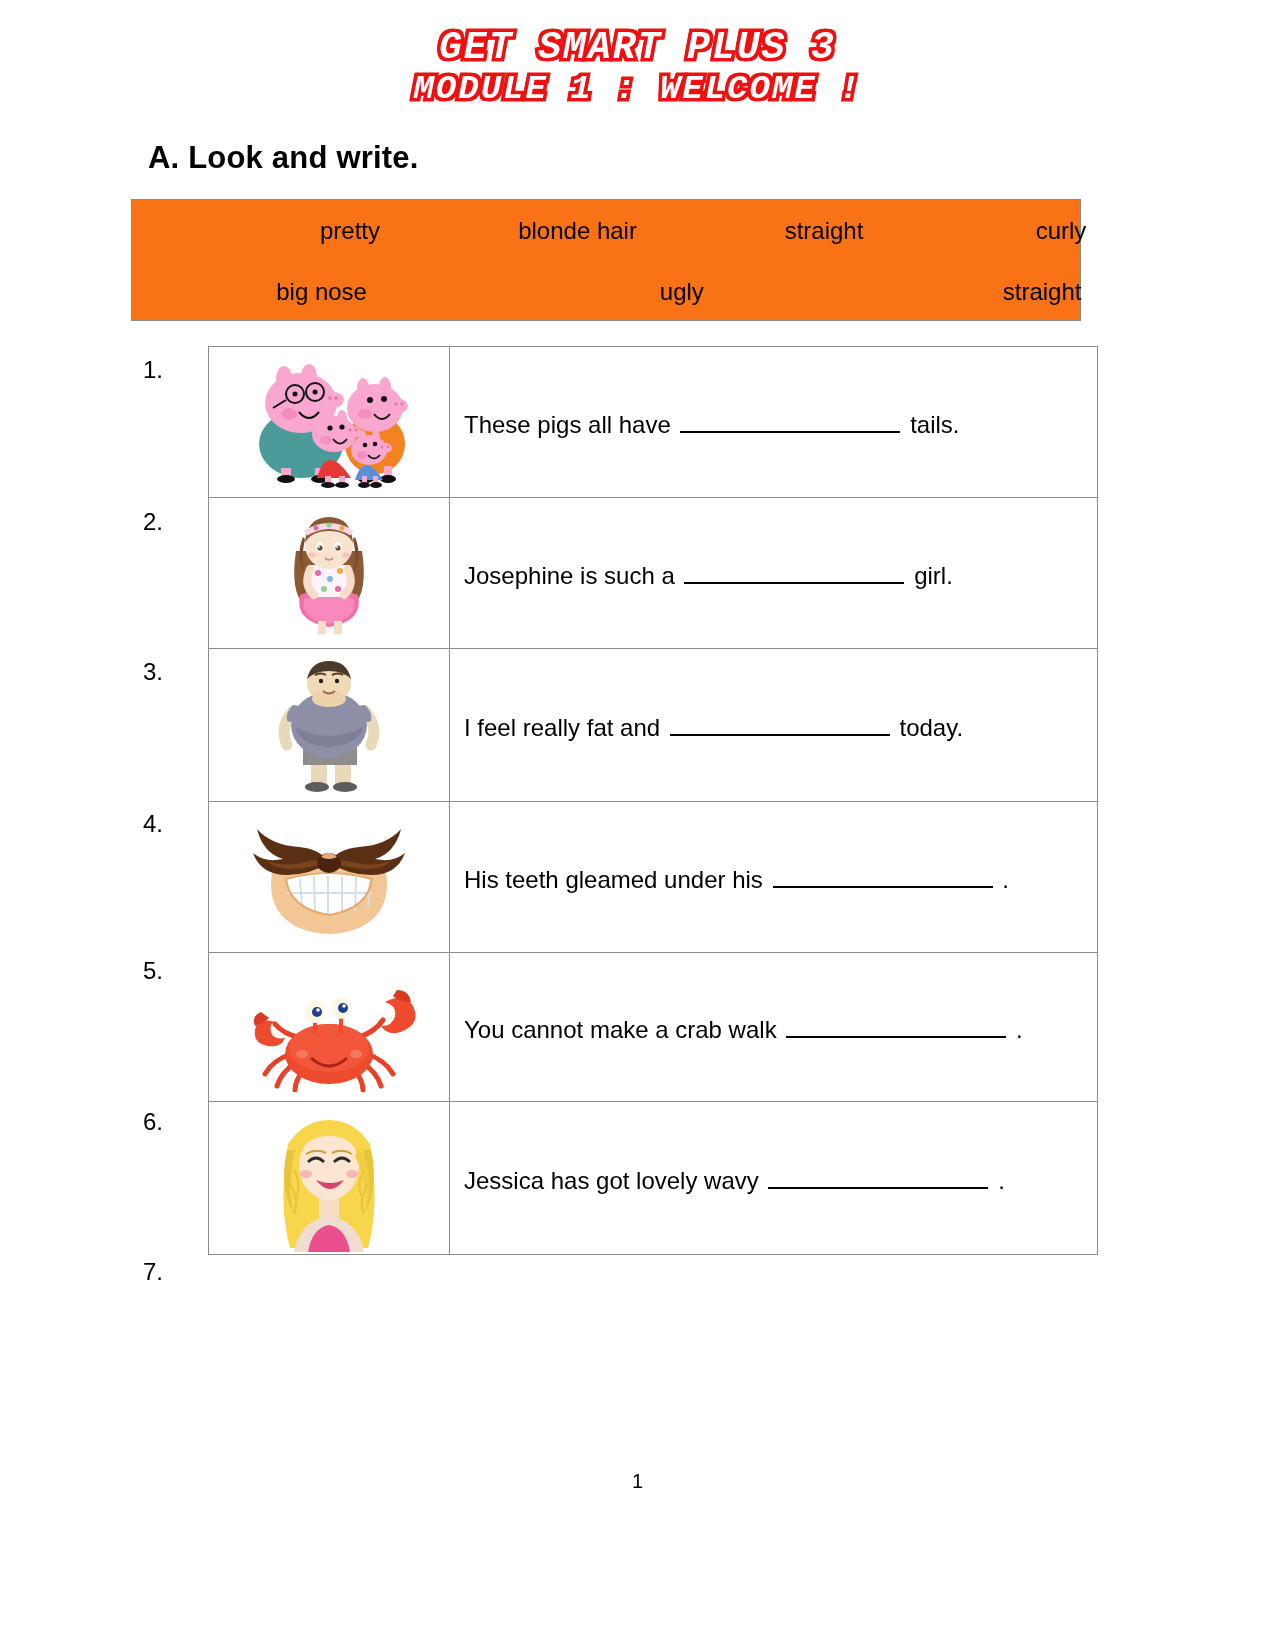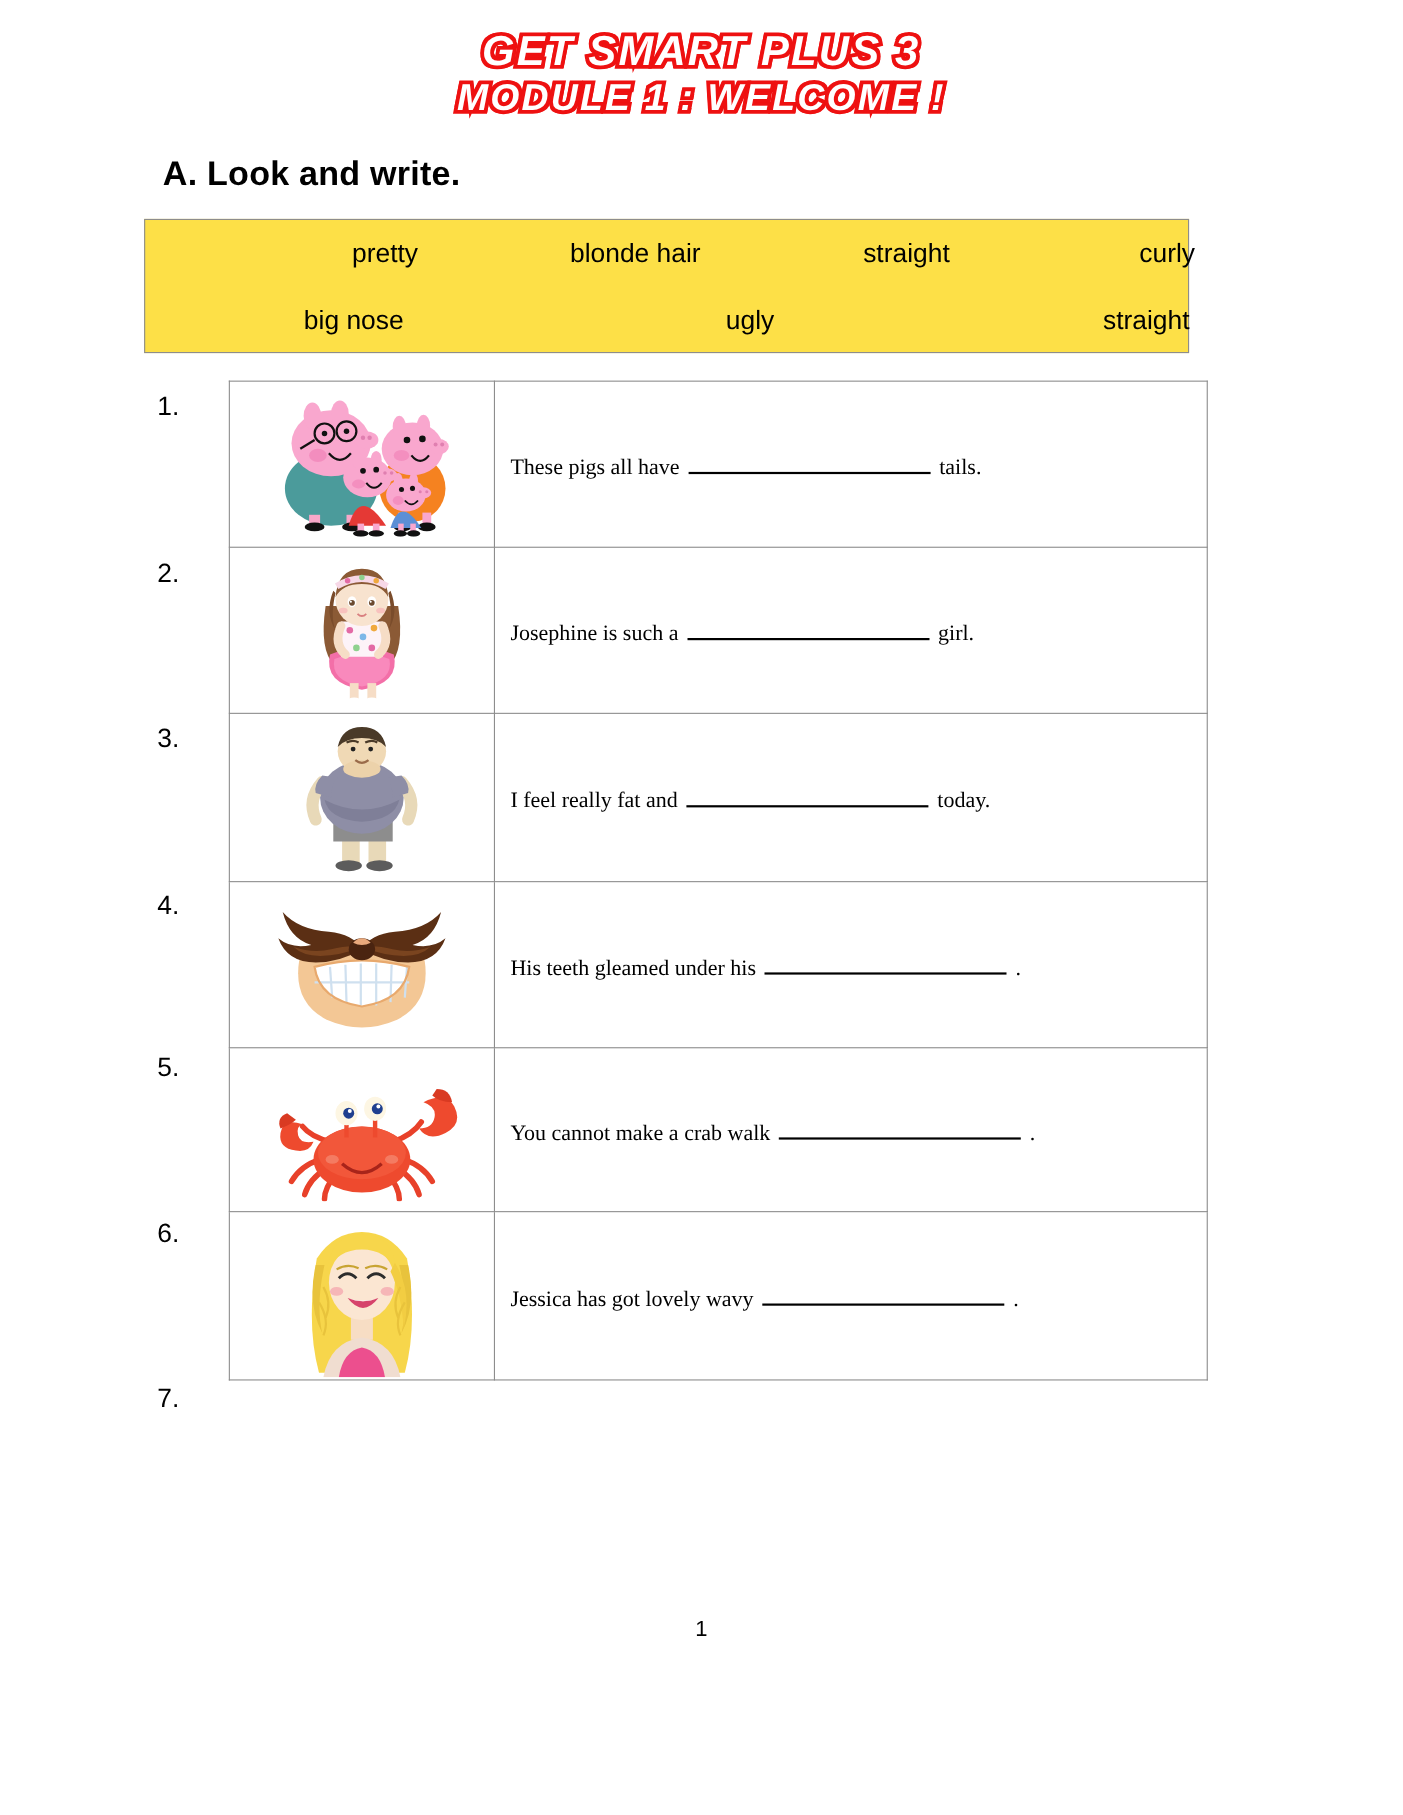--- a/index.html
+++ b/index.html
@@ -22,21 +22,21 @@
     height: 1650px;
     box-sizing: border-box;
   }
 
   
   .title-block {
     text-align: center;
     padding-top: 28px;
   }
   .title-line {
-    font-family: Liberation Sans, sans-serif;
+    font-family: Liberation Mono, monospace;
     font-weight: bold;
     font-style: italic;
     letter-spacing: 2px;
     line-height: 1.05;
     color: #ffffff;
     text-transform: uppercase;
   }
   .title-line-1 {
     font-size: 38px;
     -webkit-text-stroke: 7px #ee1111;
@@ -67,21 +67,21 @@
 
   
   .wordbank {
     position: absolute;
     left: 131px;
     top: 199px;
     width: 950px;
     height: 122px;
     border: 1px solid #8d8d8d;
     box-sizing: border-box;
-    background: #fde047;
+    background: #f97316;
   }
   .wb-row {
     position: relative;
     height: 61px;
   }
   .wb-word {
     position: absolute;
     font-size: 24px;
     white-space: nowrap;
     transform: translate(-50%, -50%);
@@ -102,22 +102,21 @@
     padding: 0;
     vertical-align: middle;
   }
   td.pic-cell {
     width: 240px;
     text-align: center;
   }
   td.sentence-cell {
     width: 633px;
     padding-left: 14px;
-    font-size: 20px;
-    font-family: Liberation Serif, serif;
+    font-size: 24px;
   }
   .sentence {
     white-space: nowrap;
   }
   .blank {
     display: inline-block;
     border-bottom: 2px solid #000;
     width: 220px;
     vertical-align: baseline;
     margin: 0 3px;

